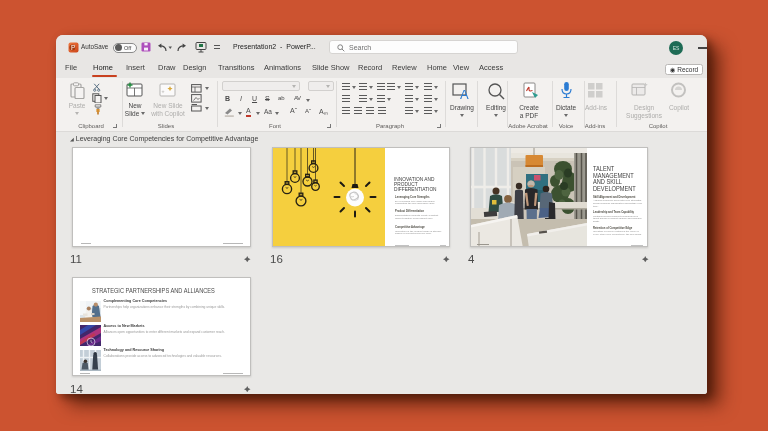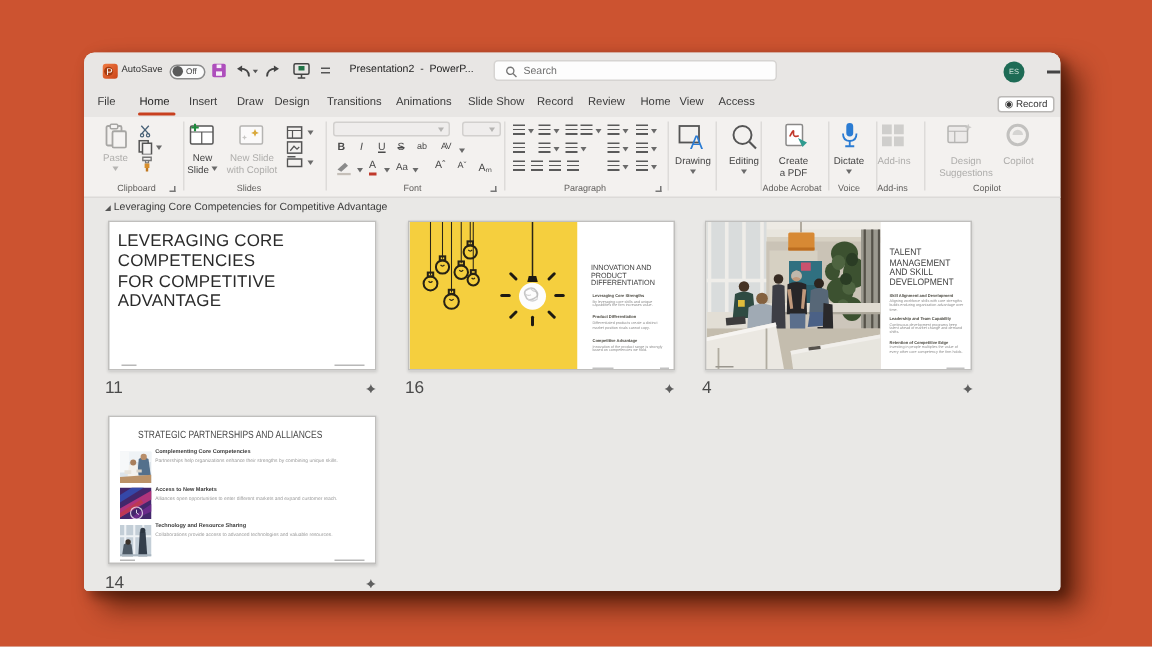--- a/index.html
+++ b/index.html
@@ -289,21 +289,20 @@
     <div class="biglabel gray" style="left:608px;top:26px;width:30px">Copilot</div>
     <div class="glabel" style="left:577px;width:50px">Copilot</div>
   </div>
 
   <div class="sorter">
     <div class="secthead"><span style="font-size:5px;color:#555">◢</span>&nbsp;Leveraging Core Competencies for Competitive Advantage</div>
   </div>
 </div>
 
 <div class="slide" style="left:72px;top:147px;width:179px;height:100px">
-  <div class="abs" style="left:5.5px;top:7px;font-size:11.3px;line-height:13.3px;color:#2a2a2a;letter-spacing:0.1px">LEVERAGING CORE<br>COMPETENCIES<br>FOR COMPETITIVE<br>ADVANTAGE</div>
   <div class="abs" style="left:8px;top:95px;width:10px;height:1.3px;background:#b8b8b8"></div>
   <div class="abs" style="left:150px;top:95px;width:20px;height:1.3px;background:#b8b8b8"></div>
 </div>
 <div class="num" style="left:70px;top:252.5px">11</div>
 <svg class="star" style="left:244px;top:255.5px;position:absolute" width="6.5" height="6.5" viewBox="0 0 7 7">
     <path d="M3.5 0 Q4.1 2.9 7 3.5 Q4.1 4.1 3.5 7 Q2.9 4.1 0 3.5 Q2.9 2.9 3.5 0 Z" fill="#5f5f5f"></path>
   </svg>
 
 <div class="slide" style="left:272px;top:147px;width:178px;height:100px">
   <svg class="abs" style="left:0;top:0" width="112" height="100" viewBox="0 0 112 100">

